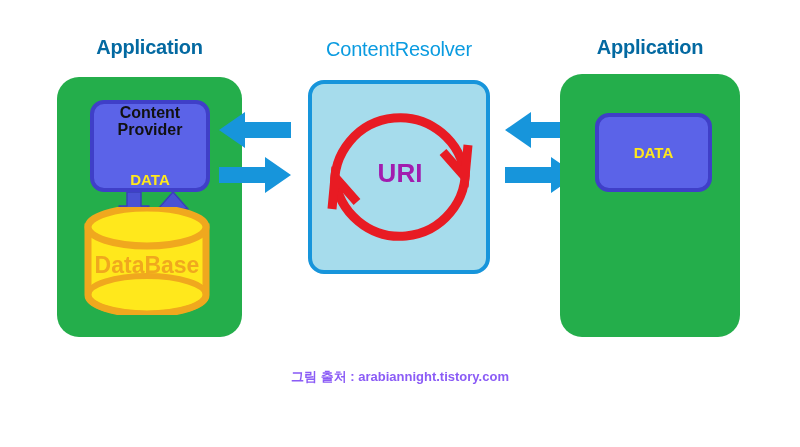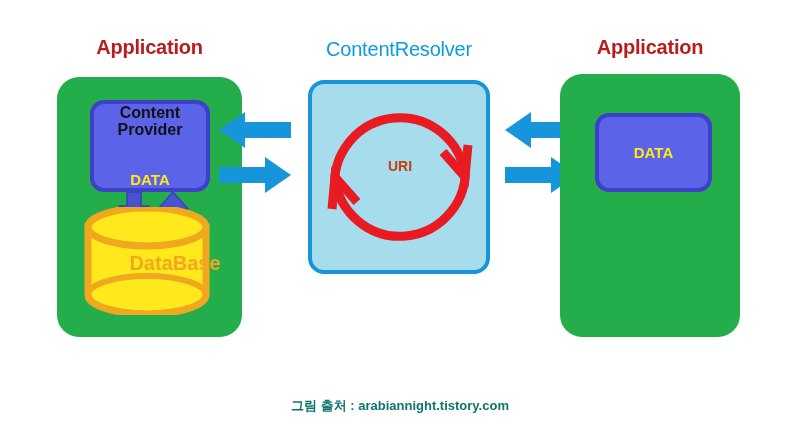--- a/index.html
+++ b/index.html
@@ -16,21 +16,21 @@
     height: 447px;
     background: #ffffff;
     overflow: hidden;
   }
   .abs { position: absolute; }
 
   
   .app-title {
     font-size: 20px;
     font-weight: bold;
-    color: #b91c1c;
+    color: #0369a1;
     white-space: nowrap;
     text-align: center;
     letter-spacing: -0.2px;
   }
   .resolver-title {
     font-size: 20px;
     font-weight: normal;
     color: #0A9BE0;
     white-space: nowrap;
     text-align: center;
@@ -73,50 +73,48 @@
     color: #FFE81C;
     font-size: 15px;
     font-weight: bold;
     text-align: center;
   }
 
   
   .cylinder { pointer-events: none; }
   .db-text {
     color: #F0A81E;
-    font-size: 20px;
+    font-size: 23px;
     font-weight: bold;
     text-align: center;
     white-space: nowrap;
-    padding-left: 28px;
   }
 
   
   .resolver-panel {
     background: #A6DCEC;
     border: 4px solid #1795DB;
     border-radius: 16px;
     box-sizing: border-box;
   }
   .uri-text {
-    color: #c2410c;
-    font-size: 14px;
+    color: #a21caf;
+    font-size: 26px;
     font-weight: bold;
     text-align: center;
     white-space: nowrap;
   }
 
   
   .caption {
     font-size: 13px;
     font-weight: bold;
-    color: #0f766e;
+    color: #8b5cf6;
     white-space: nowrap;
     text-align: center;
-    margin-top: 29px;
   }
 </style>
 </head>
 <body>
 
 <div id="canvas">
 
   <div class="abs app-title" style="left:57px; top:36px; width:185px;">Application</div>
 
   <div class="abs app-panel" style="left:57px; top:77px; width:185px; height:260px;"></div>

